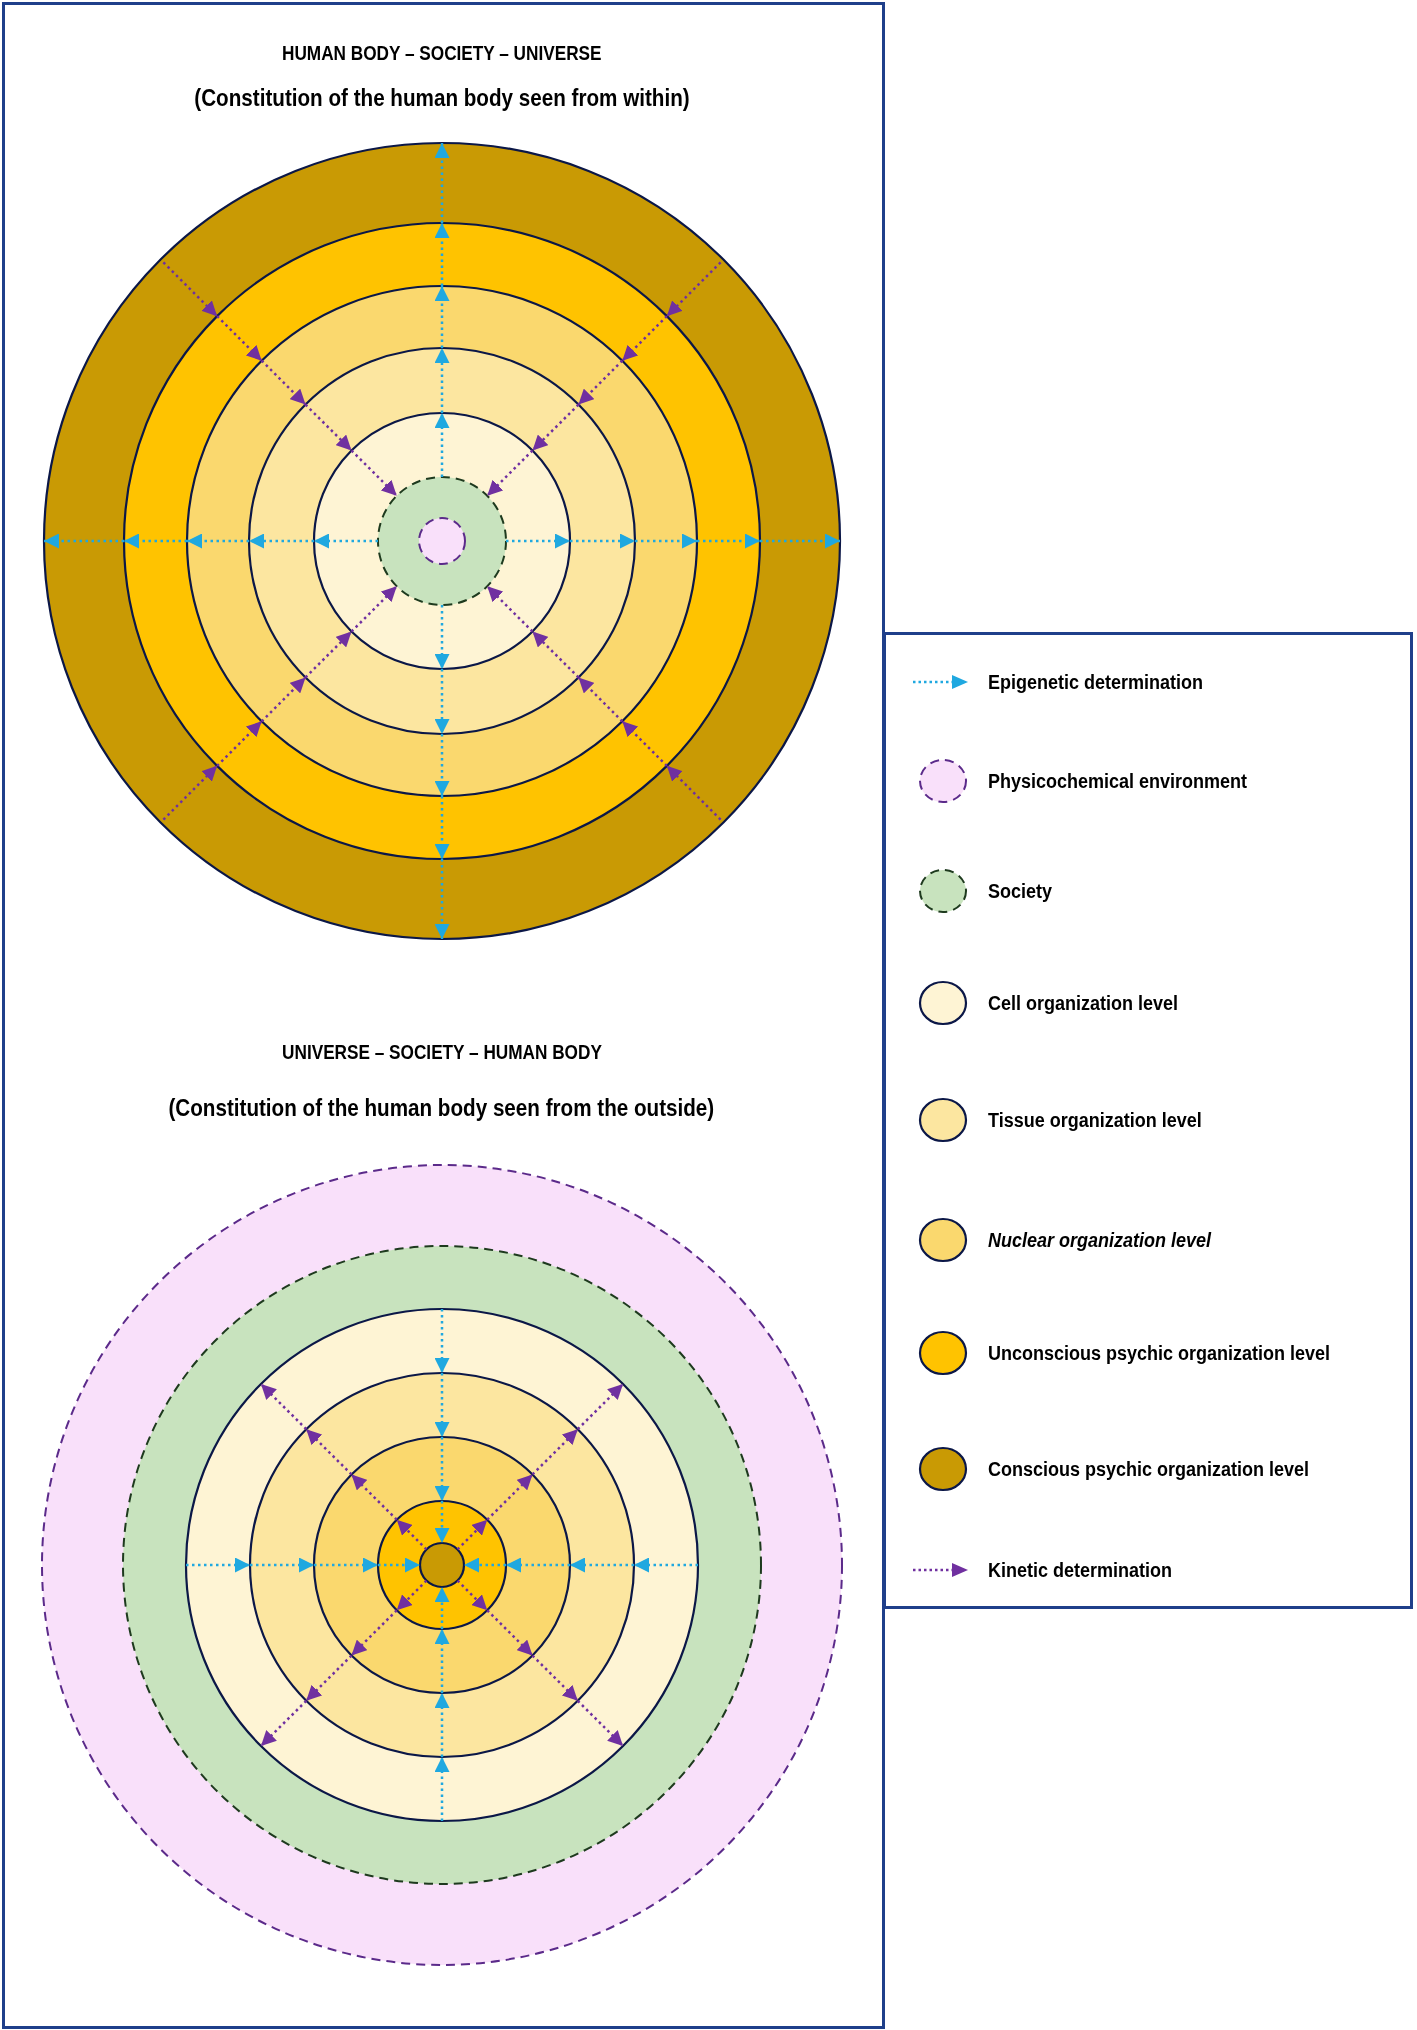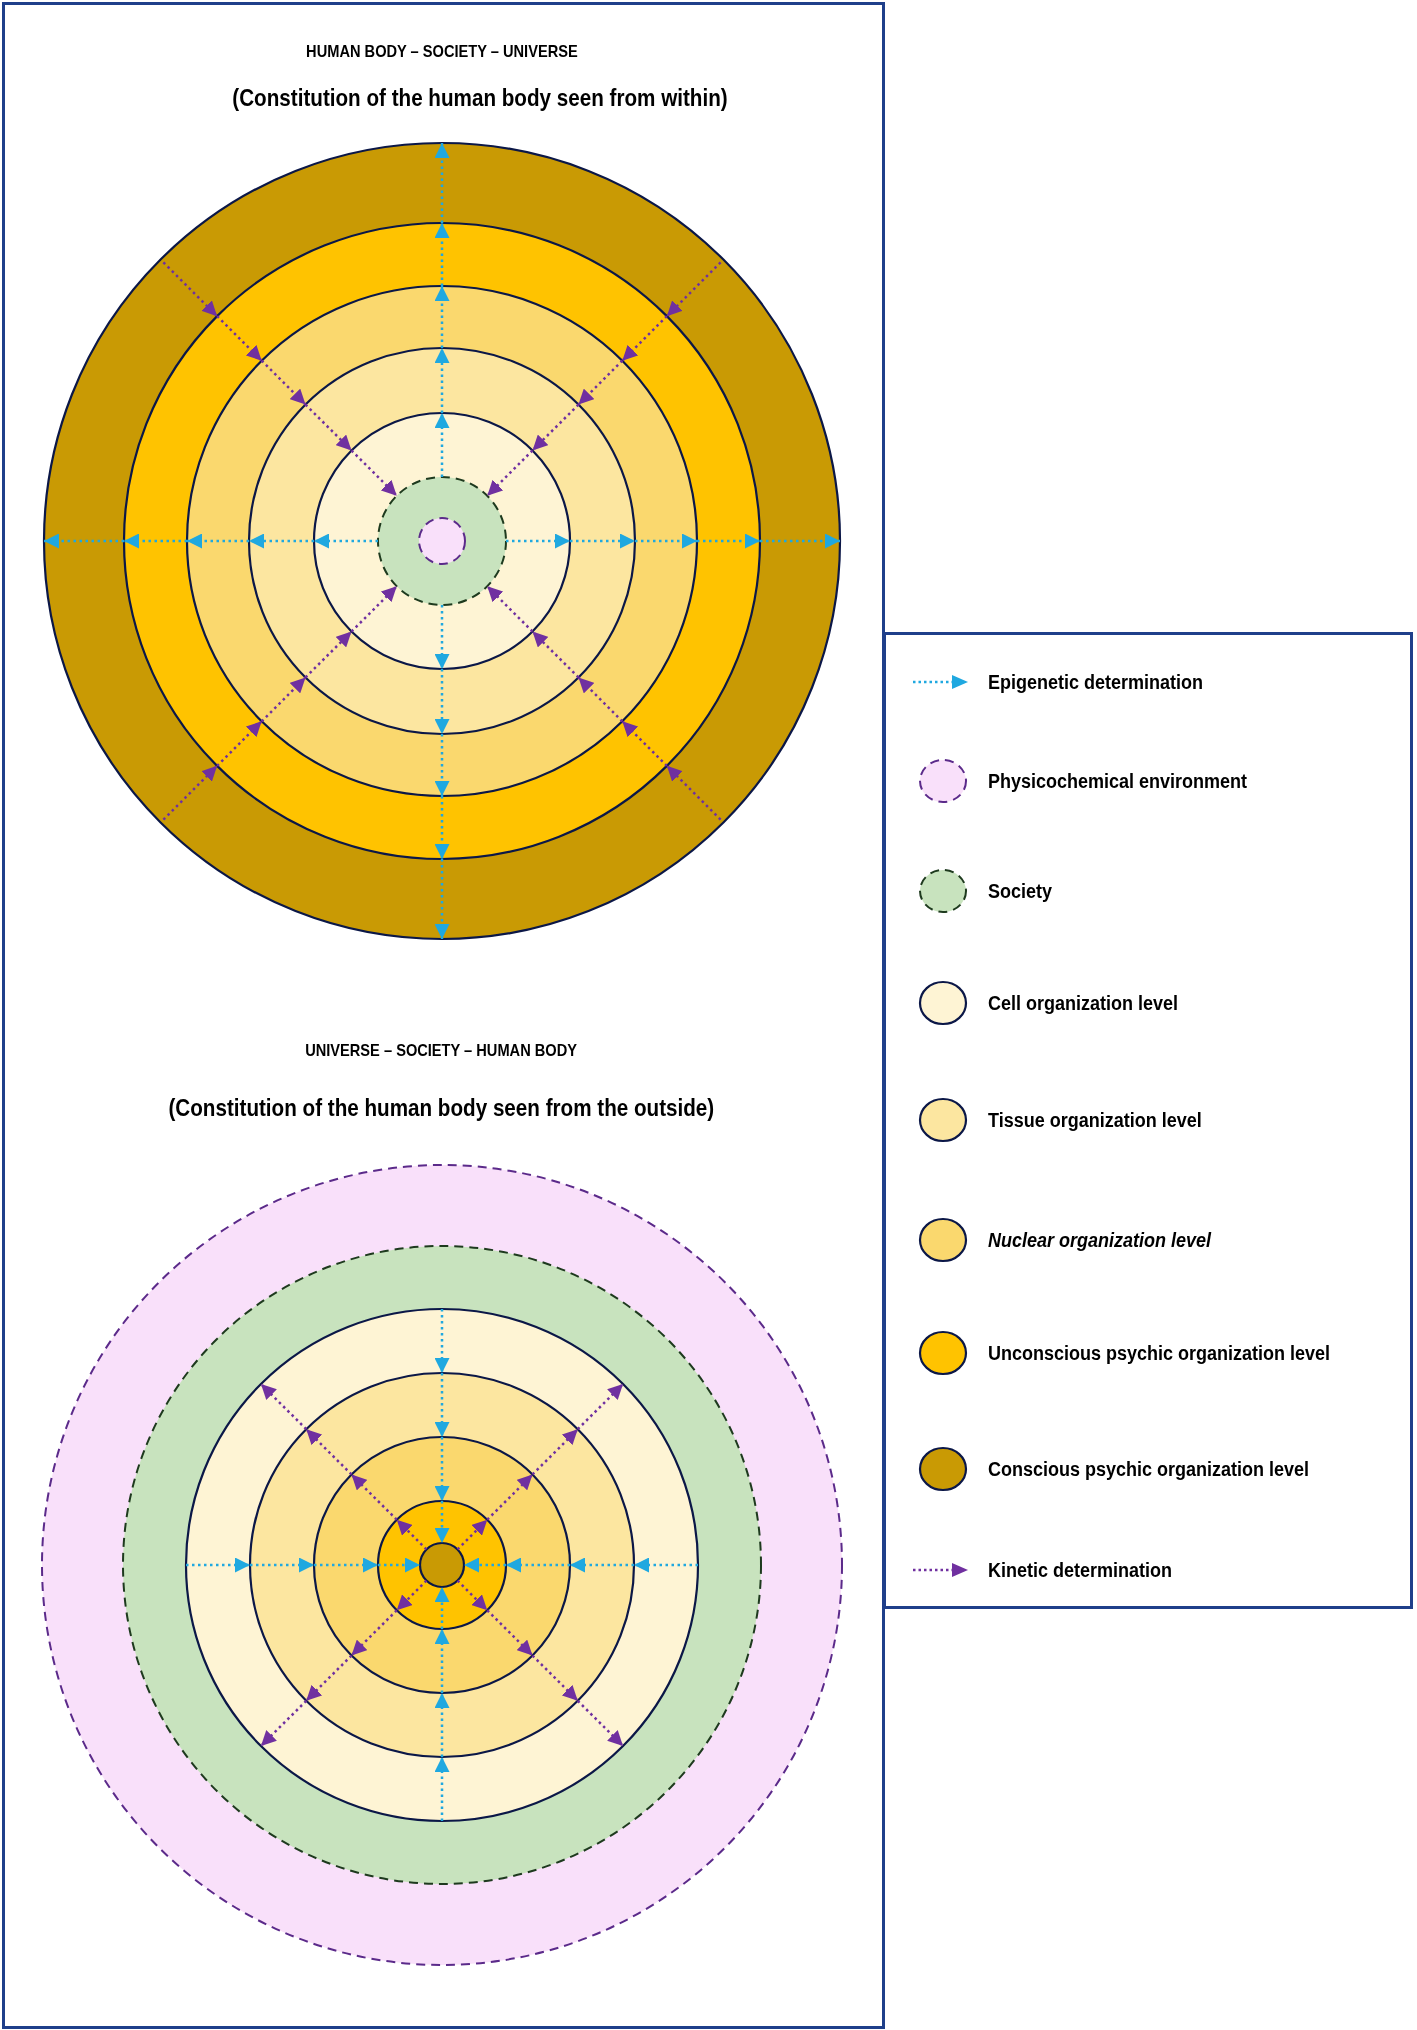--- a/index.html
+++ b/index.html
@@ -5,36 +5,36 @@
   html, body { margin: 0; padding: 0; background: #ffffff; }
   body { width: 1417px; height: 2030px; position: relative; overflow: hidden;
          font-family: "Liberation Sans", "DejaVu Sans", sans-serif; }
   .main-box { position: absolute; left: 2px; top: 2px; width: 877px; height: 2021px;
               border: 3px solid #1f3f8a; background: #fff; }
   .legend-box { position: absolute; left: 883px; top: 632px; width: 524px; height: 971px;
                 border: 3px solid #1f3f8a; background: #fff; }
   .title { position: absolute; left: 0; width: 883px; text-align: center; font-weight: bold;
            color: #000; white-space: nowrap; }
   .title span { display: inline-block; transform: scaleX(0.86); transform-origin: center; }
-  .t-main { font-size: 17px; }
+  .t-main { font-size: 20px; }
   .t-sub { font-size: 24px; }
   svg.diagram { position: absolute; left: 0; top: 0; }
   .legend-row { position: absolute; left: 0; width: 520px; height: 50px; }
   .legend-icon { position: absolute; left: 26px; top: 0; width: 64px; height: 50px; }
   .legend-label { position: absolute; left: 104px; top: 50%; transform: translateY(-50%) scaleX(0.9);
                   transform-origin: left center; font-weight: bold; font-size: 20px; color: #000;
                   white-space: nowrap; }
 </style>
 </head>
 <body>
 
 <div class="main-box"></div>
 
 <div class="title t-main" style="top:42px;"><span>HUMAN BODY – SOCIETY – UNIVERSE</span></div>
-<div class="title t-sub" style="top:84px;margin-left:38px;"><span>(Constitution of the human body seen from within)</span></div>
+<div class="title t-sub" style="top:84px;"><span>(Constitution of the human body seen from within)</span></div>
 
 <div class="title t-main" style="top:1041px;"><span>UNIVERSE – SOCIETY – HUMAN BODY</span></div>
 <div class="title t-sub" style="top:1094px;text-align:center;"><span>(Constitution of the human body seen from the outside)</span></div>
 
 <svg class="diagram" width="883" height="2030" viewBox="0 0 883 2030" xmlns="http://www.w3.org/2000/svg">
   <defs>
     <marker id="tip-epi" viewBox="0 0 10 10" refX="10" refY="5" markerWidth="6" markerHeight="6" markerUnits="strokeWidth" orient="auto">
       <path d="M0,0 L10,5 L0,10 z" fill="#1FA8E0"></path>
     </marker>
     <marker id="tip-kin" viewBox="0 0 10 10" refX="10" refY="5" markerWidth="6" markerHeight="6" markerUnits="strokeWidth" orient="auto">

